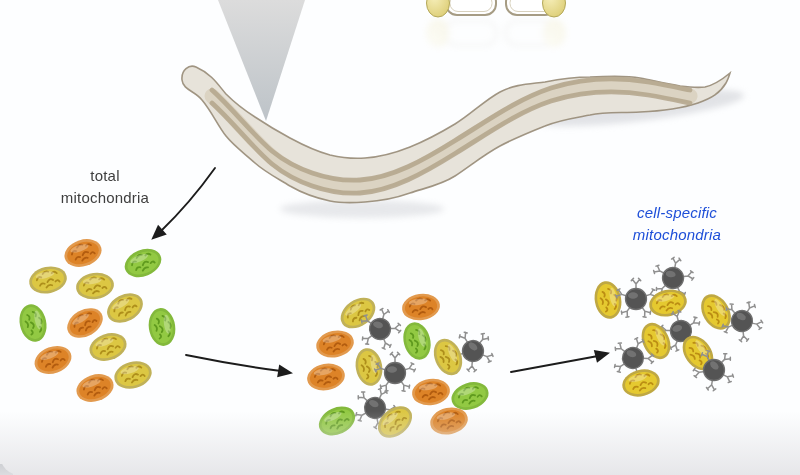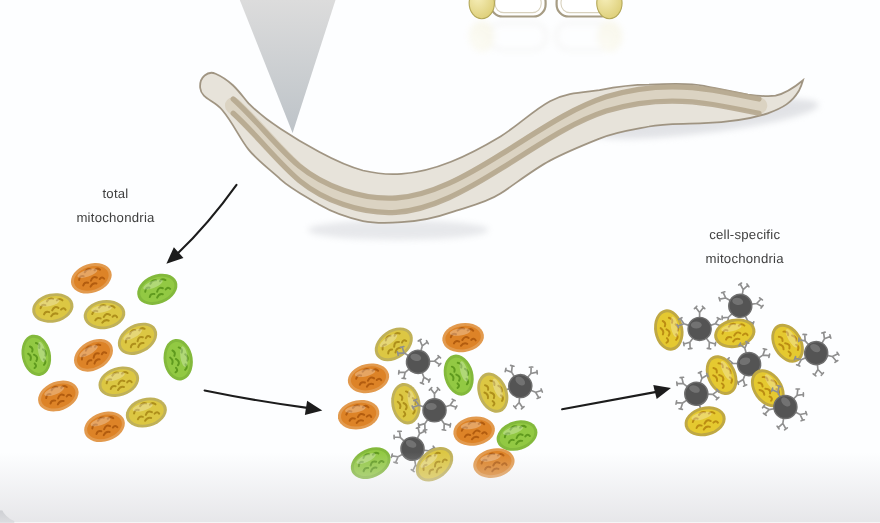--- a/index.html
+++ b/index.html
@@ -18,21 +18,21 @@
     position:absolute;left:0;bottom:0;width:13px;height:11px;
   }
   .corner-white{
     position:absolute;left:0;bottom:0;width:26px;height:24px;
     border-bottom-left-radius:20px;
   }
   svg.diagram{position:absolute;left:0;top:0;}
   .diagram-label{
     position:absolute;
     white-space:pre-line;text-align:center;
-    font-size:12px;line-height:22px;font-weight:500;letter-spacing:.2px;
+    font-size:15px;line-height:22px;font-weight:500;letter-spacing:.2px;
   }
   .label-total{left:15px;top:165px;width:180px;}
   .label-cell-specific{left:586px;top:202px;width:182px;}
 </style>
 </head>
 <body>
 
 <div class="stage" style="background: rgb(233, 233, 235);">
   <div class="card" style="background: rgb(253, 254, 255);"></div>
   <div class="corner-dark" style="background: rgb(143, 149, 156);"></div>
@@ -402,17 +402,17 @@
             <ellipse rx="16.2" ry="10.6" fill="#e5c930"></ellipse>
             <path d="M-11,-2 q2,-4 5,-2 M-4,-7 q3,-3 6,-1 M5,-6 q3,-2 5,1 M-9,4 q2,-3 5,-1 M-1,2 q3,-4 6,-1 M7,3 q3,-2 4,1 M-3,7 q3,-3 6,-1" stroke="#bb8d13" stroke-width="1.8" fill="none" stroke-linecap="round"></path>
             <ellipse cx="-2" cy="-5.5" rx="9.5" ry="3.2" fill="#ffffff" opacity="0.28"></ellipse>
           </g>
         </g>
       </g>
   </svg>
 
   <div class="diagram-label label-total" style="color: rgb(62, 62, 62);">total
 mitochondria</div>
-  <div class="diagram-label label-cell-specific" style="color: #404040;">cell-specific
+  <div class="diagram-label label-cell-specific" style="color: #1d4ed8; font-style: italic;">cell-specific
 mitochondria</div>
 
   <div class="bottom-fade"></div>
 </div>
 
 </body></html>

